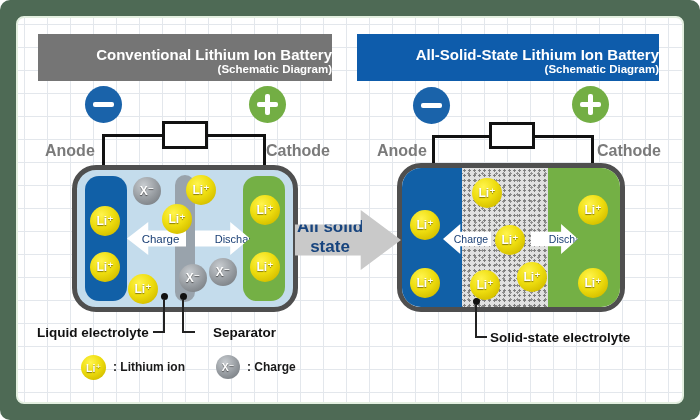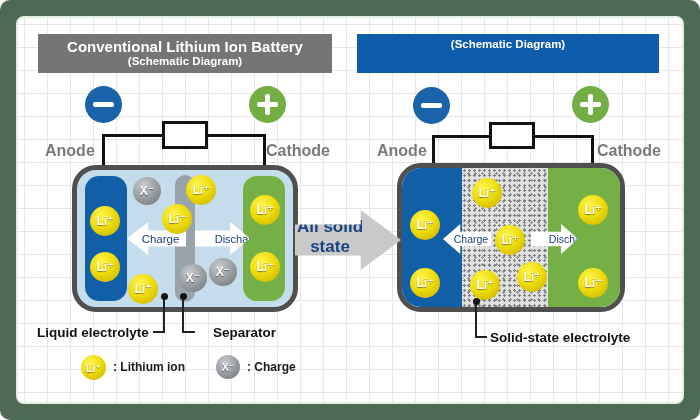--- a/index.html
+++ b/index.html
@@ -4,21 +4,21 @@
 <style>
   html,body{margin:0;padding:0;background:#fff;}
   *{box-sizing:border-box;}
   .stage{position:relative;width:700px;height:420px;background:#4e6a55;border-radius:10px;overflow:hidden;
          font-family:"Liberation Sans","DejaVu Sans",sans-serif;}
   .paper{position:absolute;left:16px;top:16px;right:16px;bottom:16px;background:#fff;border-radius:8px;
          border:2px solid #e3efe0;
          background-image:linear-gradient(#e3e7ec 1px,transparent 1px),linear-gradient(90deg,#e3e7ec 1px,transparent 1px);
          background-size:23px 23px;background-position:6px 6px;}
   
-  .hdr{position:absolute;top:34px;height:39px;color:#fff;text-align:center;padding-top:4px;line-height:1.15;}
+  .hdr{position:absolute;top:34px;height:47px;color:#fff;text-align:right;padding-top:12px;line-height:1.15;}
   .hdr .t1{font-size:15px;font-weight:bold;display:block;}
   .hdr .t2{font-size:11.5px;font-weight:bold;display:block;}
   .hdr-gray{left:38px;width:294px;background:#757575;}
   .hdr-blue{left:357px;width:302px;background:#0e5cab;}
   
   .terminal{position:absolute;width:37px;height:37px;border-radius:50%;}
   .terminal.minus{background:#1a63aa;}
   .terminal.plus{background:#73ae44;}
   .tbar{position:absolute;background:#fff;border-radius:2px;}
   .tbar.h{left:8px;top:16px;width:21px;height:5px;}
@@ -71,20 +71,21 @@
 <body>
 
 <div class="stage">
   <div class="paper"></div>
 
   <div class="hdr hdr-gray">
     <span class="t1">Conventional Lithium Ion Battery</span>
     <span class="t2">(Schematic Diagram)</span>
   </div>
   <div class="hdr hdr-blue">
+    <span class="t1">All-Solid-State Lithium Ion Battery</span>
     <span class="t2">(Schematic Diagram)</span>
   </div>
 
   <div class="terminal minus" style="left:85px;top:86px;">
       <div class="tbar h"></div>
     </div>
   <div class="terminal plus" style="left:249px;top:86px;">
       <div class="tbar h"></div>
       <div class="tbar v"></div>
     </div>

